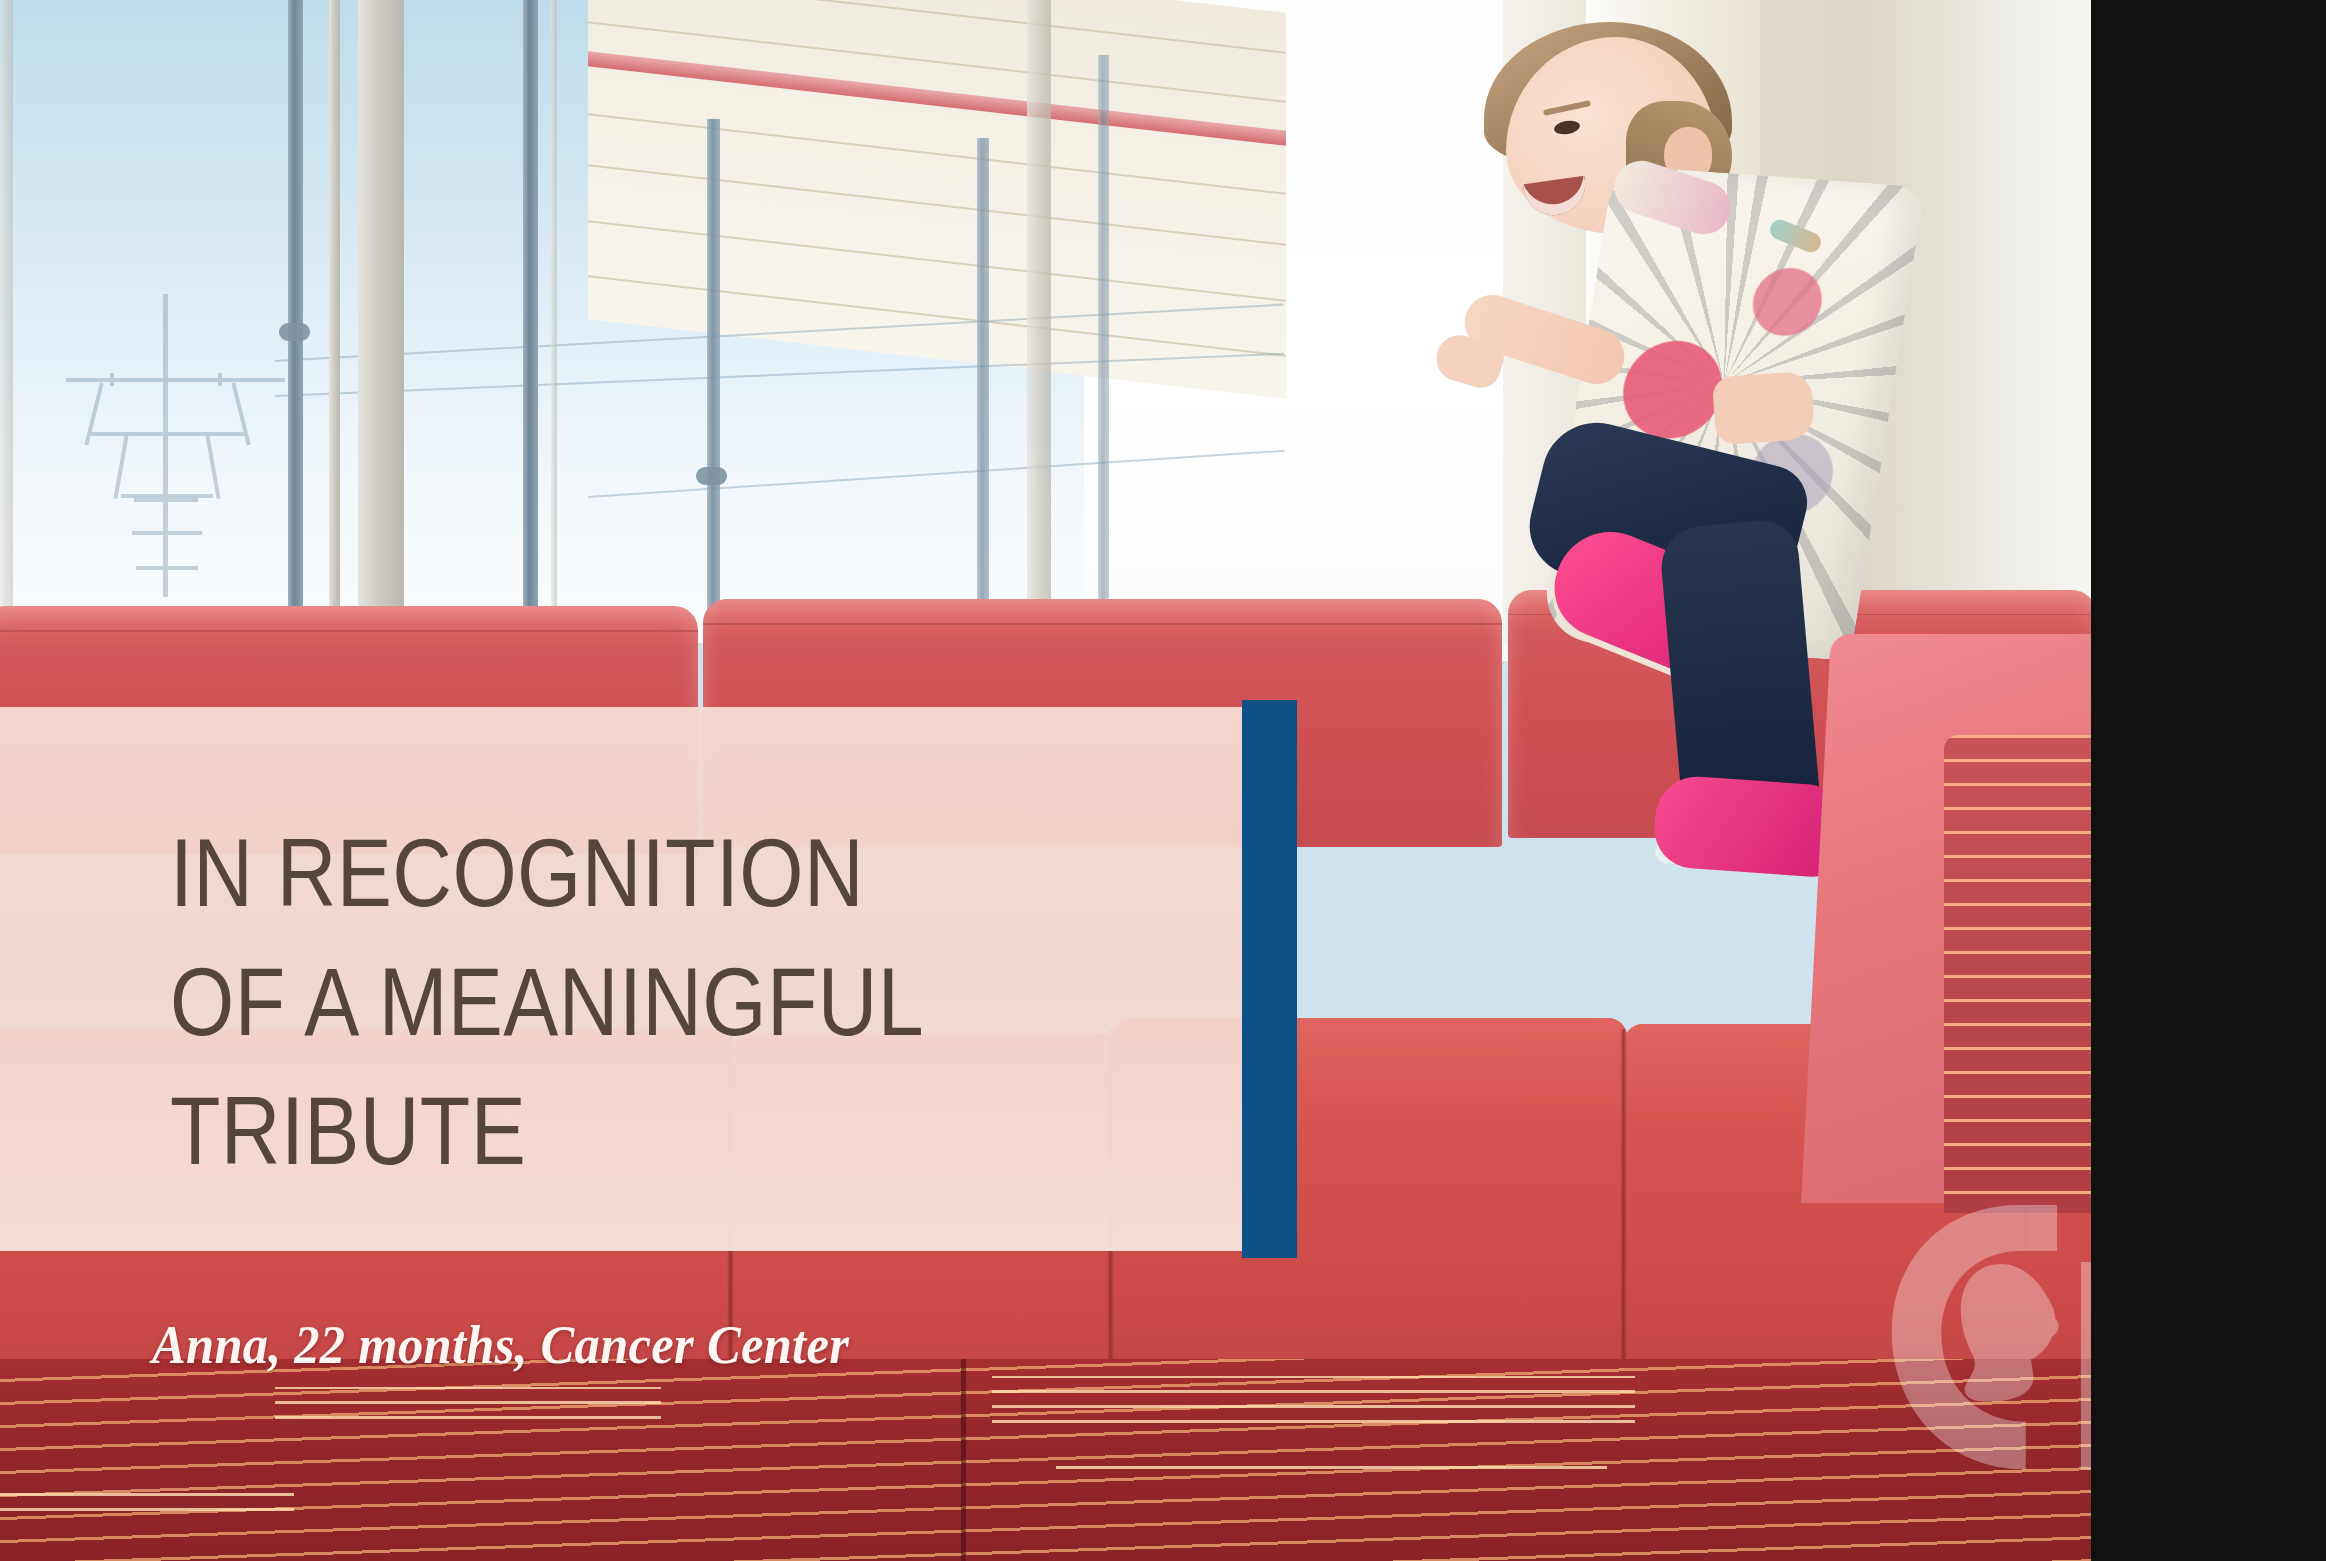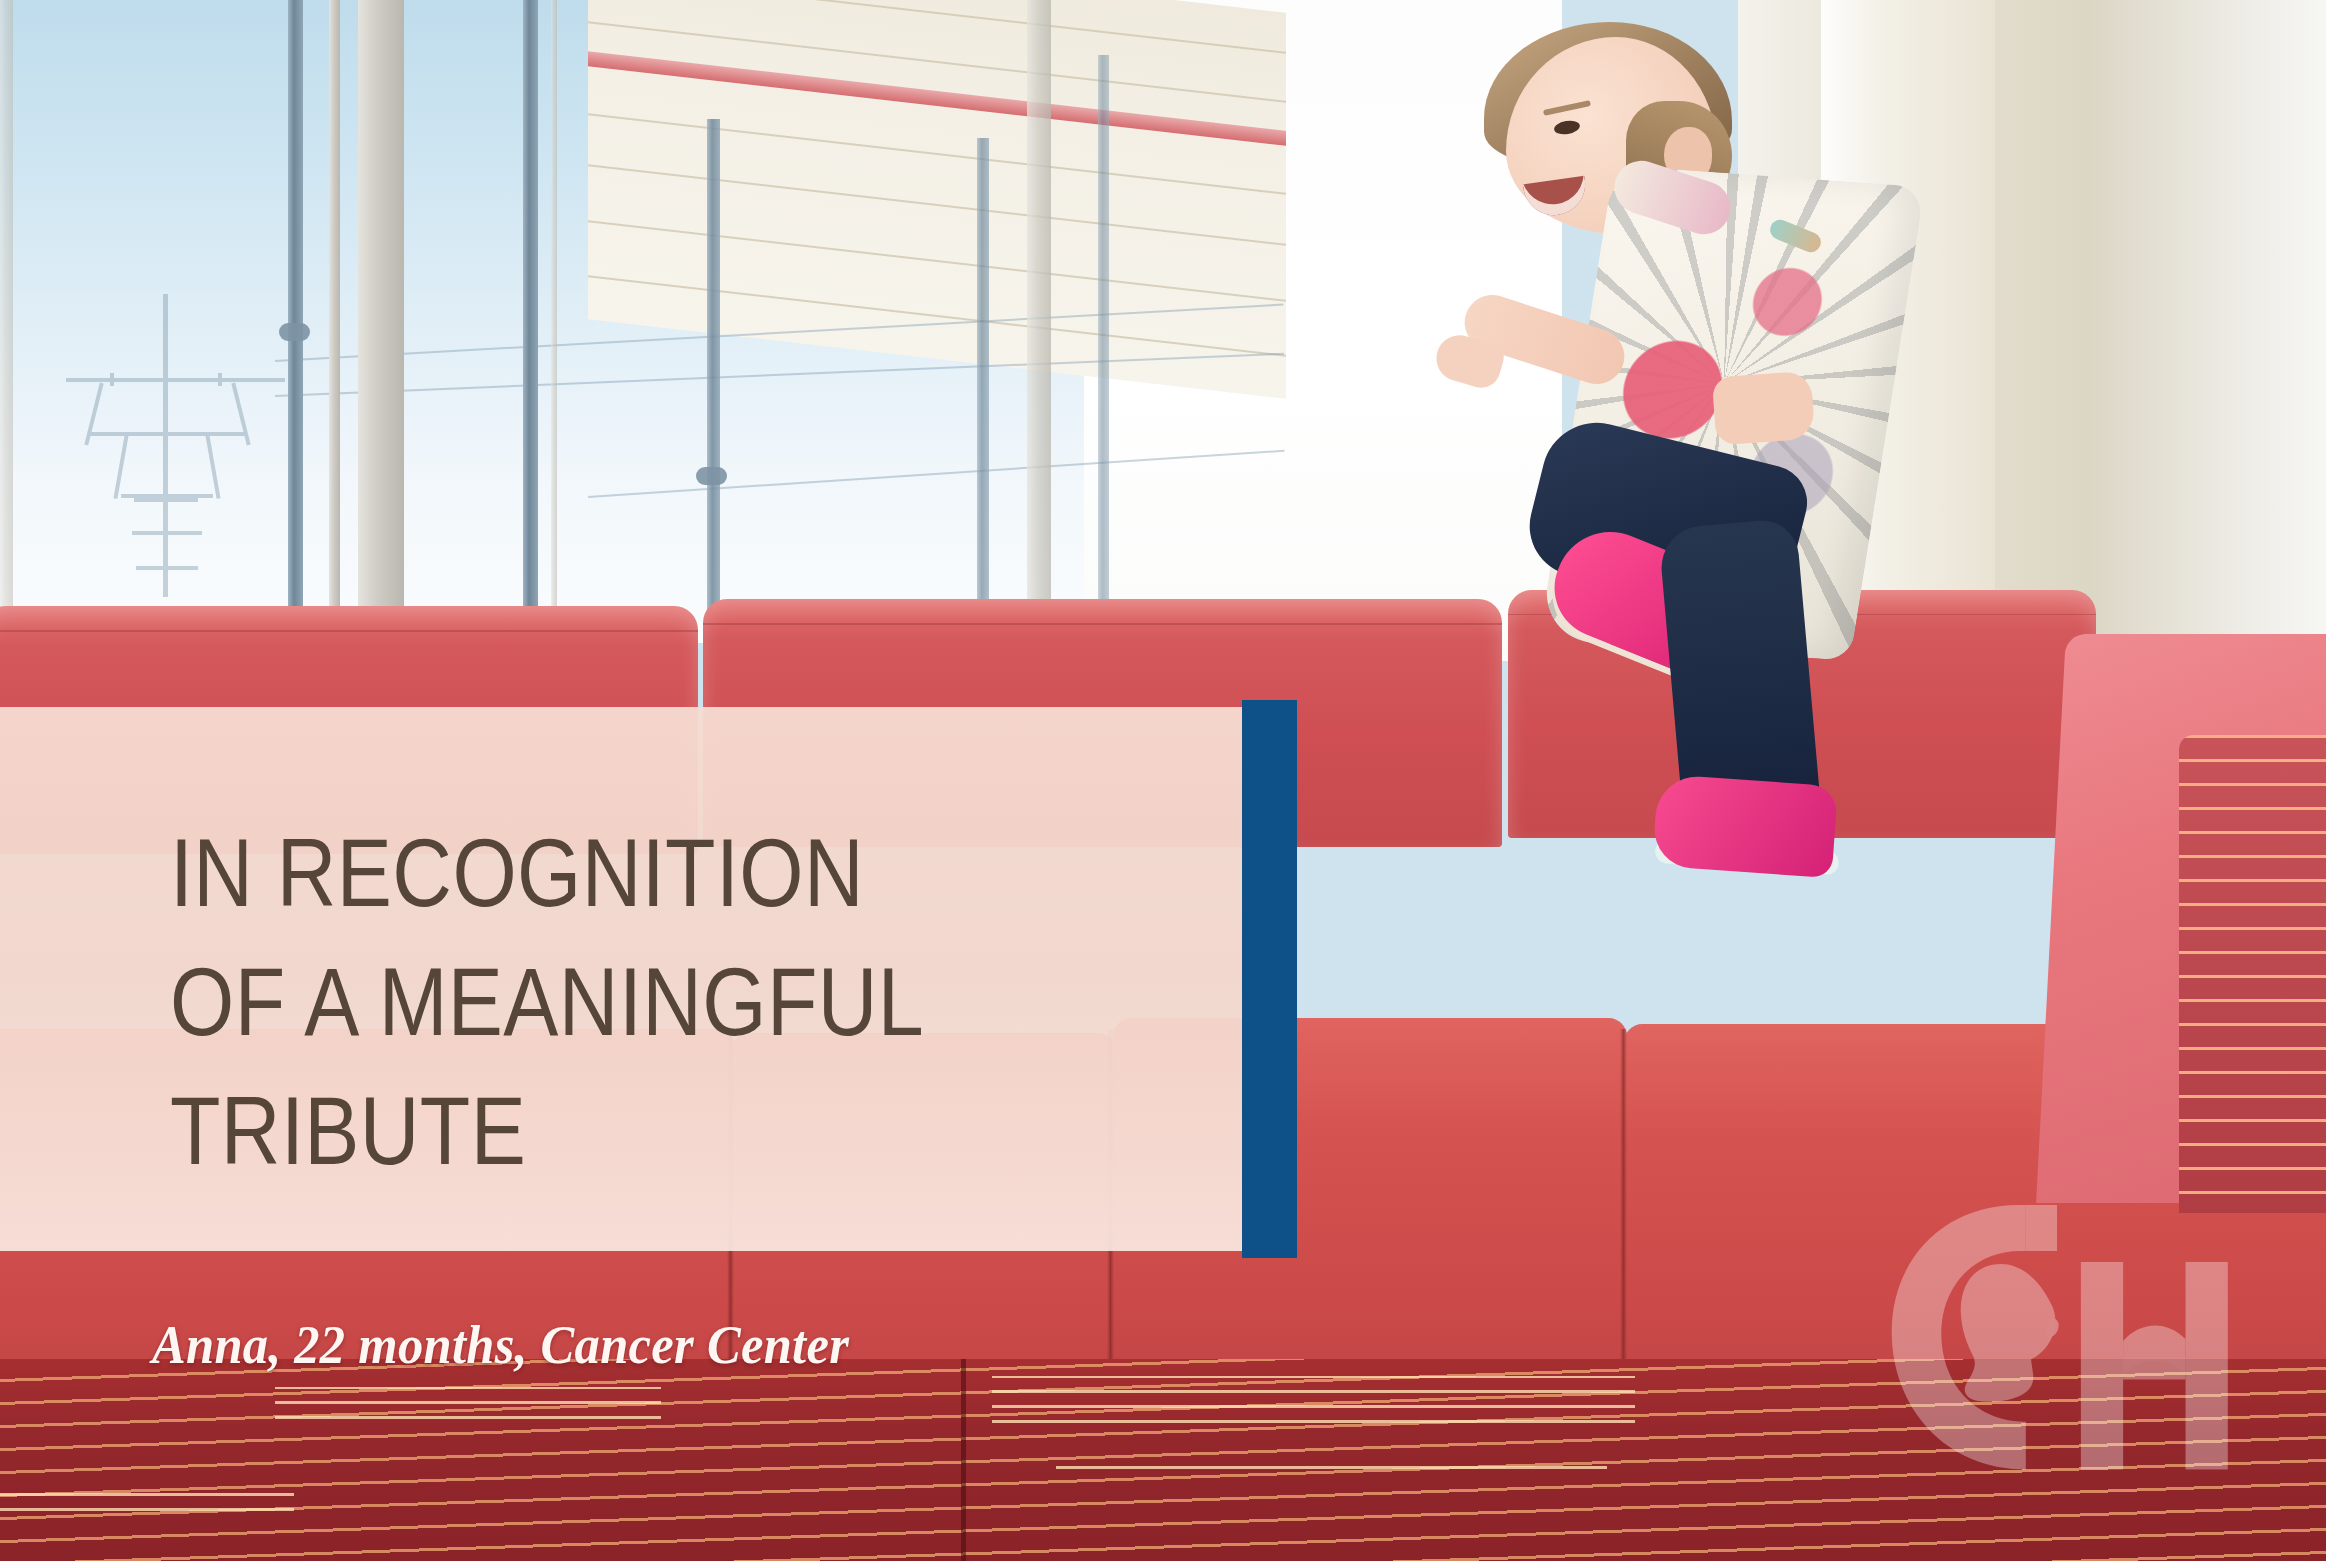--- a/index.html
+++ b/index.html
@@ -1,21 +1,21 @@
 <!DOCTYPE html>
 <html style="font-size:14.7px"><head>
 <meta charset="utf-8">
 <title>In Recognition of a Meaningful Tribute</title>
 <style>
   html,body{margin:0;padding:0;background:#111;}
   *{box-sizing:border-box;}
 
   #stage{
     position:relative;
-    width:2326px;height:1561px;
+    width:2091px;height:1561px;
     overflow:hidden;
     font-family:"Liberation Sans", sans-serif;
     padding-left:7px;
   }
 
   
   .photo{position:absolute;inset:0;overflow:hidden;background:#cfe3ef;}
 
   
   .sky{

